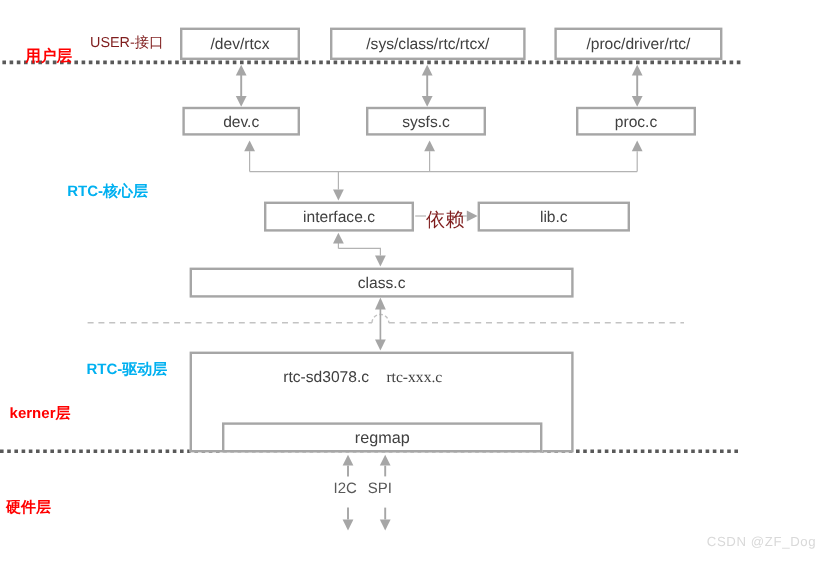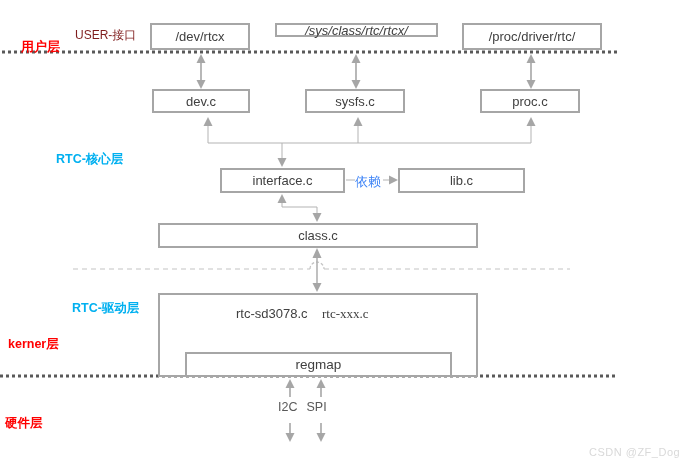--- a/index.html
+++ b/index.html
@@ -21,21 +21,21 @@
     position:absolute;box-sizing:border-box;background:#ffffff;
     border:2px solid var(--box-border);color:var(--box-text);
     display:flex;align-items:center;justify-content:center;
     font-size:13px;line-height:1;white-space:nowrap;
   }
   .layer-label{position:absolute;font-weight:bold;font-size:13px;white-space:nowrap;}
   .red{color:var(--red-label);}
   .cyan{color:var(--cyan-label);font-size:12.5px;}
   .gray-label{position:absolute;color:#7f1d1d;font-size:12px;white-space:nowrap;}
   .driver-inner-label{position:absolute;color:var(--box-text);font-size:13px;white-space:nowrap;}
-  .depends-label{position:absolute;left:355px;top:173px;color:#3b82f6;font-size:13px;}
+  .depends-label{position:absolute;left:355px;top:173px;color:#7f1d1d;font-size:16px;}
   .hw-labels{position:absolute;left:278px;top:400px;display:flex;gap:9px;
     color:#595959;font-size:12.5px;}
   .watermark{position:absolute;left:589px;top:446px;color:var(--watermark);font-size:11px;letter-spacing:.5px;}
 </style>
 </head>
 <body>
 
 <div class="canvas">
 
   <svg class="layer-svg" width="684" height="469" viewBox="0 0 684 469">
@@ -117,21 +117,21 @@
   </svg>
 
   <div class="layer-label red" style="left:21px;top:9px;margin-top:29px;">用户层</div>
   <div class="gray-label" style="left:75px;top:27px;">USER-接口</div>
   <div class="layer-label cyan" style="left:56px;top:151px;">RTC-核心层</div>
   <div class="layer-label cyan" style="left:72px;top:300px;">RTC-驱动层</div>
   <div class="layer-label red" style="left:8px;top:336px;font-size:12.5px;">kerner层</div>
   <div class="layer-label red" style="left:5px;top:415px;font-size:12.5px;">硬件层</div>
 
   <div class="box" style="left:150px;top:23px;width:100px;height:27px;">/dev/rtcx</div>
-  <div class="box" style="left:275px;top:23px;width:163px;height:14px;font-style:italic;">/sys/class/rtc/rtcx/</div>
+  <div class="box" style="left:275px;top:23px;width:163px;height:27px;">/sys/class/rtc/rtcx/</div>
   <div class="box" style="left:462px;top:23px;width:140px;height:27px;">/proc/driver/rtc/</div>
 
   <div class="box" style="left:152px;top:89px;width:98px;height:24px;">dev.c</div>
   <div class="box" style="left:305px;top:89px;width:100px;height:24px;">sysfs.c</div>
   <div class="box" style="left:480px;top:89px;width:100px;height:24px;">proc.c</div>
   <div class="box" style="left:220px;top:168px;width:125px;height:25px;">interface.c</div>
   <div class="box" style="left:398px;top:168px;width:127px;height:25px;">lib.c</div>
   <div class="depends-label">依赖</div>
   <div class="box" style="left:158px;top:223px;width:320px;height:25px;">class.c</div>
 

